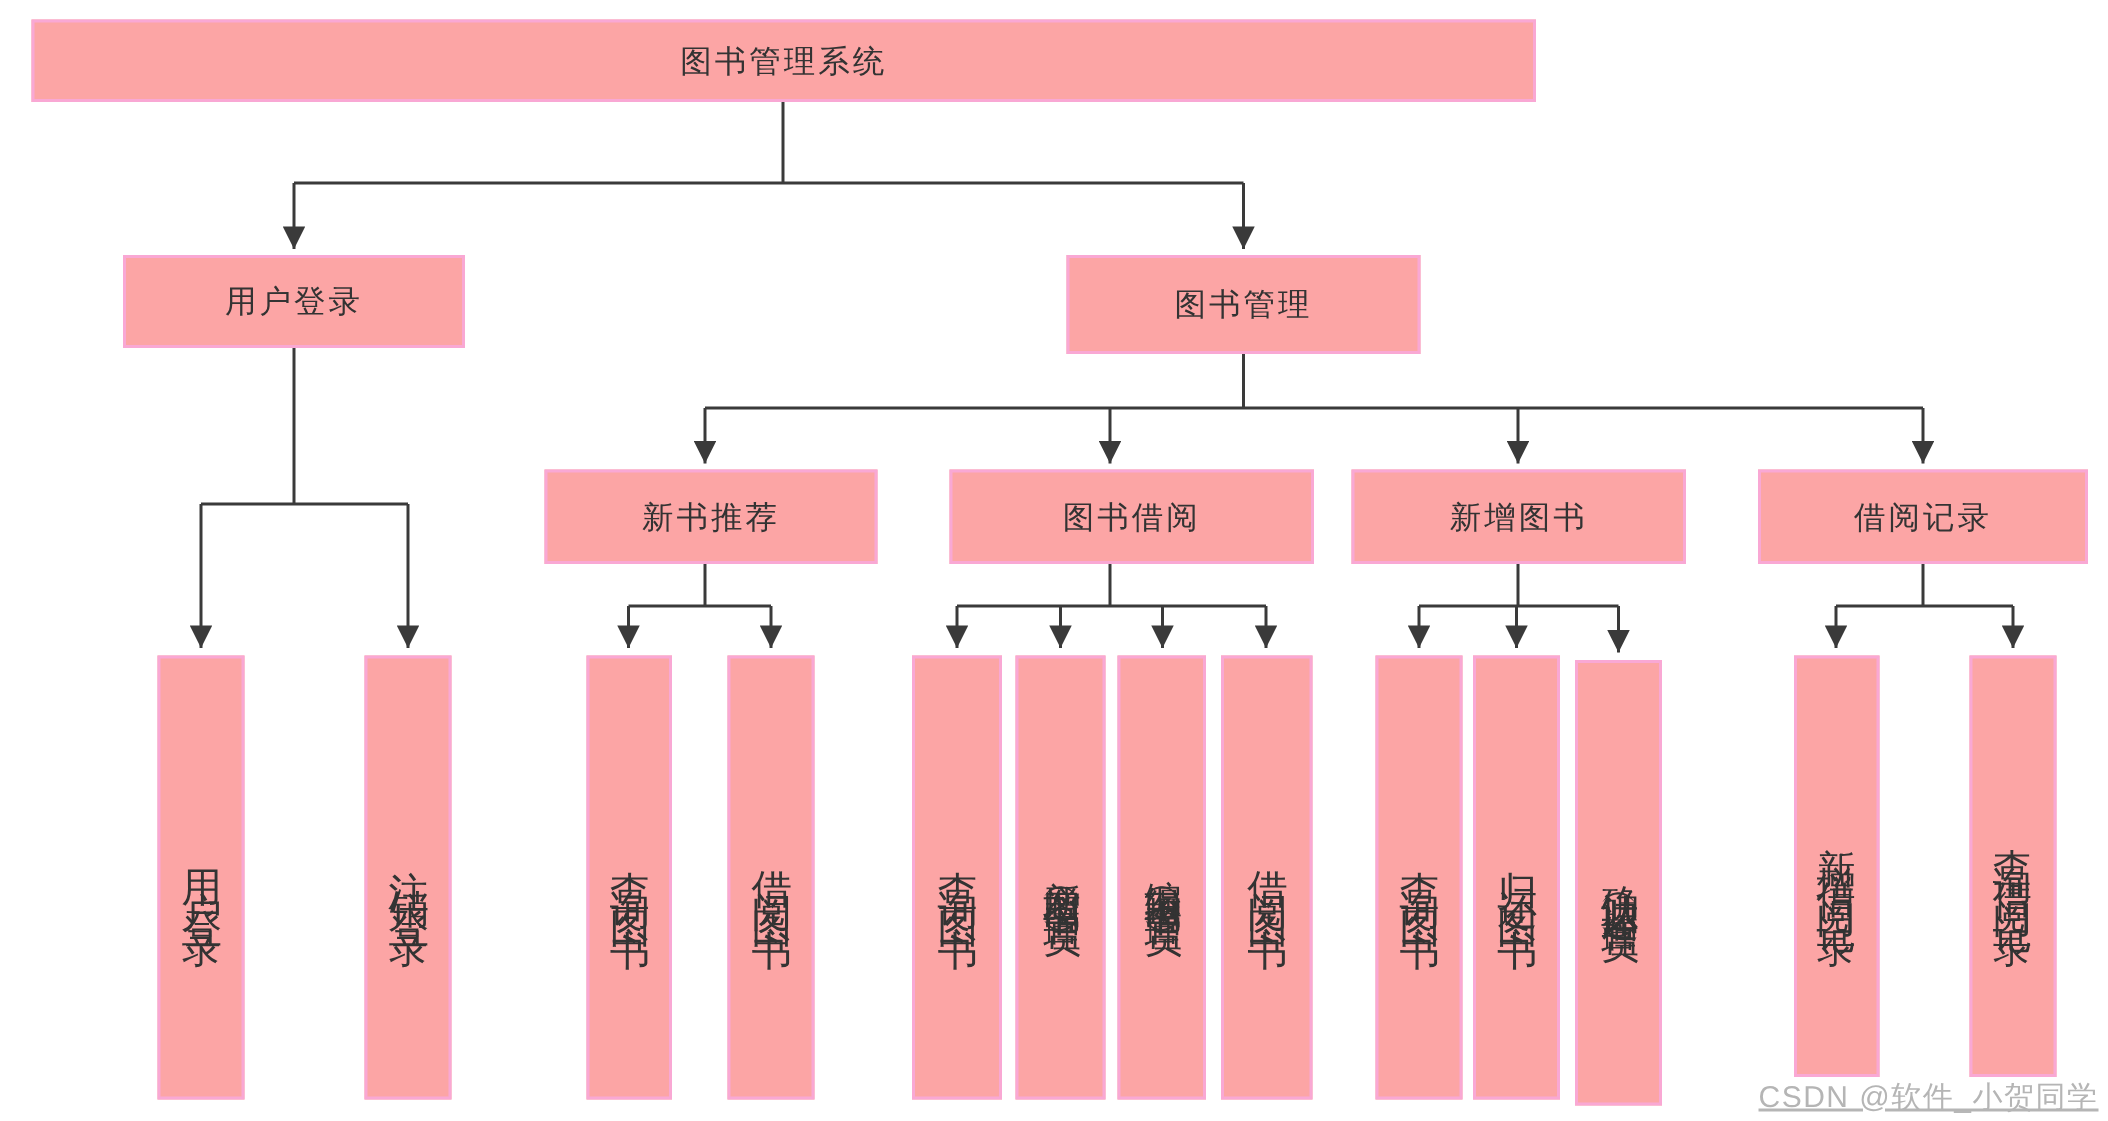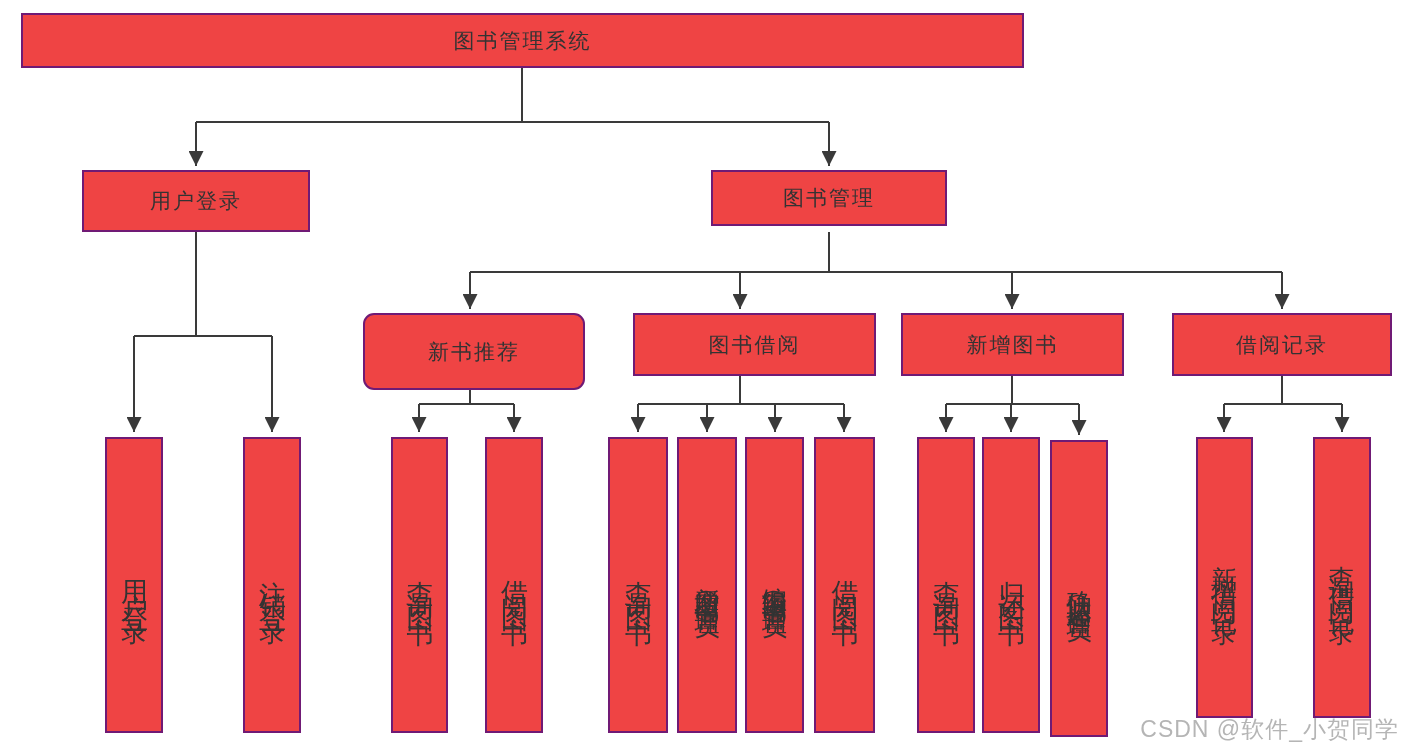--- a/index.html
+++ b/index.html
@@ -1,35 +1,35 @@
 <!DOCTYPE html>
 <html><head>
 <meta charset="utf-8">
 <style>
   html,body{margin:0;padding:0;background:#ffffff;}
   .canvas{
     position:relative;width:1405px;height:747px;background:#ffffff;
     font-family:"Liberation Sans","DejaVu Sans",sans-serif;overflow:hidden;
   }
   .node{
-    position:absolute;background:#ef4444;border:2px solid #701a75;
+    position:absolute;background:#fca5a5;border:2px solid #f9a8d4;
     box-sizing:border-box;display:flex;align-items:center;justify-content:center;
     color:#333333;
   }
   .hbox{font-size:21px;letter-spacing:2px;}
   .vbox span{
     writing-mode:vertical-rl;text-orientation:mixed;line-height:1;
     font-size:27px;letter-spacing:13px;color:#333333;
   }
   .vbox.medium span{font-size:26px;letter-spacing:11px;}
   .vbox.long span{font-size:25px;letter-spacing:4px;}
   svg.wires{position:absolute;left:0;top:0;pointer-events:none;}
   .wm{
-    position:absolute;right:6px;bottom:2px;font-size:23px;color:#b5b5b5;
-    letter-spacing:1px;white-space:nowrap;
+    position:absolute;right:6px;bottom:2px;font-size:20px;color:#b5b5b5;
+    letter-spacing:1px;white-space:nowrap;text-decoration:underline;
   }
 </style>
 </head>
 <body>
 
 <div class="canvas">
 
   <svg class="wires" width="1405" height="747">
     <defs>
       <marker id="arrow" viewBox="0 0 10 10" refX="10" refY="5" markerWidth="21" markerHeight="15" markerUnits="userSpaceOnUse" orient="auto">
@@ -80,25 +80,25 @@
     </g>
   </svg>
 
   <div class="node hbox" style="left:21px;top:13px;width:1003px;height:55px;">
     <span>图书管理系统</span>
   </div>
 
   <div class="node hbox" style="left:82px;top:170px;width:228px;height:62px;">
     <span>用户登录</span>
   </div>
-  <div class="node hbox" style="left:711px;top:170px;width:236px;height:56px;">
+  <div class="node hbox" style="left:711px;top:170px;width:236px;height:66px;">
     <span>图书管理</span>
   </div>
 
-  <div class="node hbox" style="left:363px;top:313px;width:222px;height:77px;border-radius:11px;">
+  <div class="node hbox" style="left:363px;top:313px;width:222px;height:63px;">
     <span>新书推荐</span>
   </div>
   <div class="node hbox" style="left:633px;top:313px;width:243px;height:63px;">
     <span>图书借阅</span>
   </div>
   <div class="node hbox" style="left:901px;top:313px;width:223px;height:63px;">
     <span>新增图书</span>
   </div>
   <div class="node hbox" style="left:1172px;top:313px;width:220px;height:63px;">
     <span>借阅记录</span>

